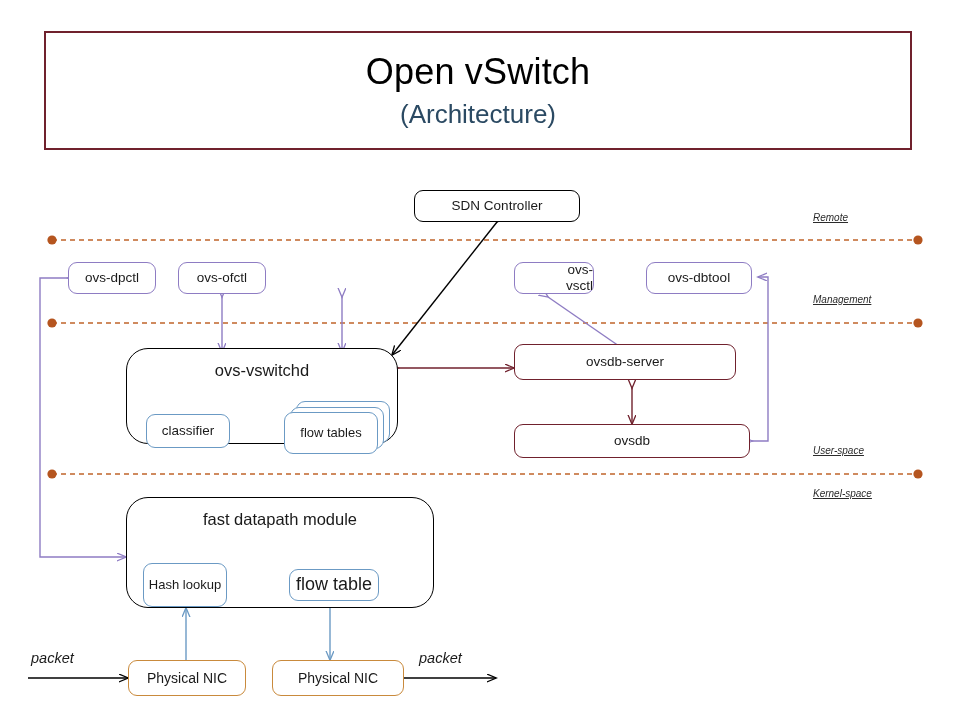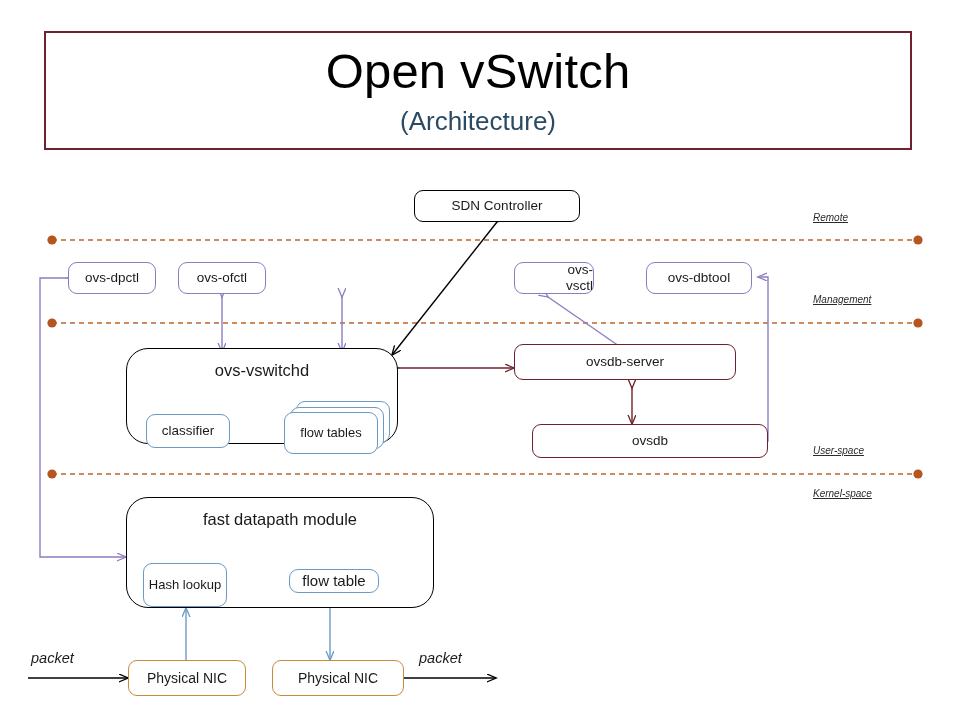--- a/index.html
+++ b/index.html
@@ -32,21 +32,21 @@
     height: 119px;
     border: 2px solid #70212d;
     box-sizing: border-box;
     background: #fff;
     display: flex;
     flex-direction: column;
     align-items: center;
     justify-content: center;
   }
   #title-main {
-    font-size: 49px;
+    font-size: 36px;
     color: #000000;
     line-height: 1.05;
     letter-spacing: .2px;
   }
   #title-sub {
     font-size: 26px;
     color: #2b4a63;
     margin-top: 10px;
     line-height: 1.05;
   }
@@ -194,27 +194,27 @@
   <div class="container-box" style="left:126px; top:348px; width:272px; height:96px;">
     <div class="container-title" style="top:12px;">ovs-vswitchd</div>
   </div>
 
   <div class="stack-shadow" style="left:296px; top:401px; width:94px; height:42px;"></div>
   <div class="stack-shadow" style="left:290px; top:407px; width:94px; height:42px;"></div>
   <div class="node n-blue" style="left:284px; top:412px; width:94px; height:42px; font-size:13px;">flow tables</div>
   <div class="node n-blue" style="left:146px; top:414px; width:84px; height:34px;">classifier</div>
 
   <div class="node n-maroon" style="left:514px; top:344px; width:222px; height:36px;">ovsdb-server</div>
-  <div class="node n-maroon" style="left:514px; top:424px; width:236px; height:34px;margin-left:18px;">ovsdb</div>
+  <div class="node n-maroon" style="left:514px; top:424px; width:236px; height:34px;">ovsdb</div>
 
   <div class="container-box" style="left:126px; top:497px; width:308px; height:111px;">
     <div class="container-title" style="top:12px;">fast datapath module</div>
   </div>
   <div class="node n-blue" style="left:143px; top:563px; width:84px; height:44px; font-size:13px;">Hash lookup</div>
-  <div class="node n-blue" style="left:289px; top:569px; width:90px; height:24px; font-size:15px;">flow table</div>
+  <div class="node n-blue" style="left:289px; top:569px; width:90px; height:32px; font-size:18px;">flow table</div>
 
   <div class="node n-orange" style="left:128px; top:660px; width:118px; height:36px; font-size:14px;">Physical NIC</div>
   <div class="node n-orange" style="left:272px; top:660px; width:132px; height:36px; font-size:14px;">Physical NIC</div>
 
   <div class="packet-label" style="left:31px; top:650px;">packet</div>
   <div class="packet-label" style="left:419px; top:650px;">packet</div>
 
 </div>
 
 </body></html>

